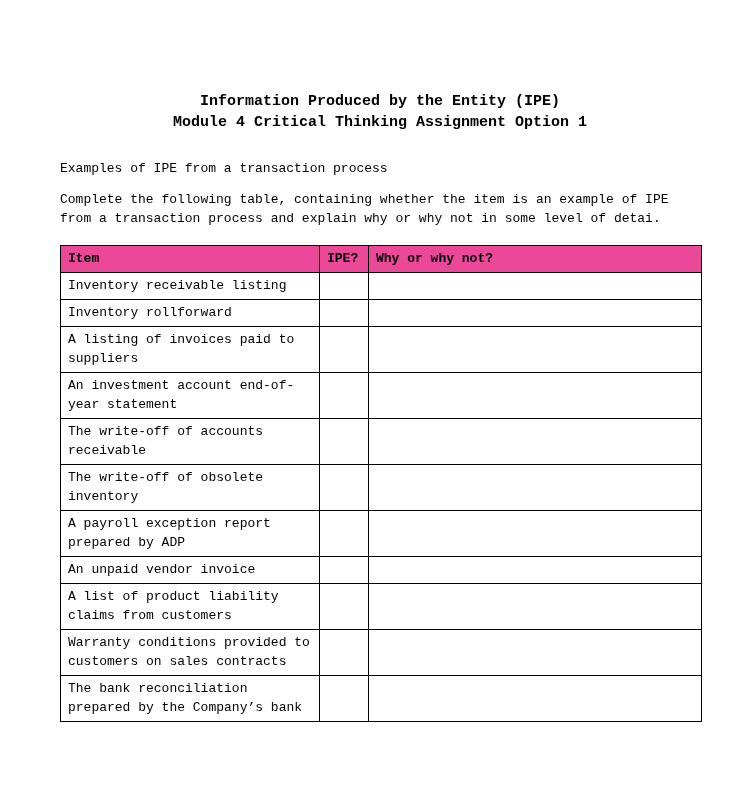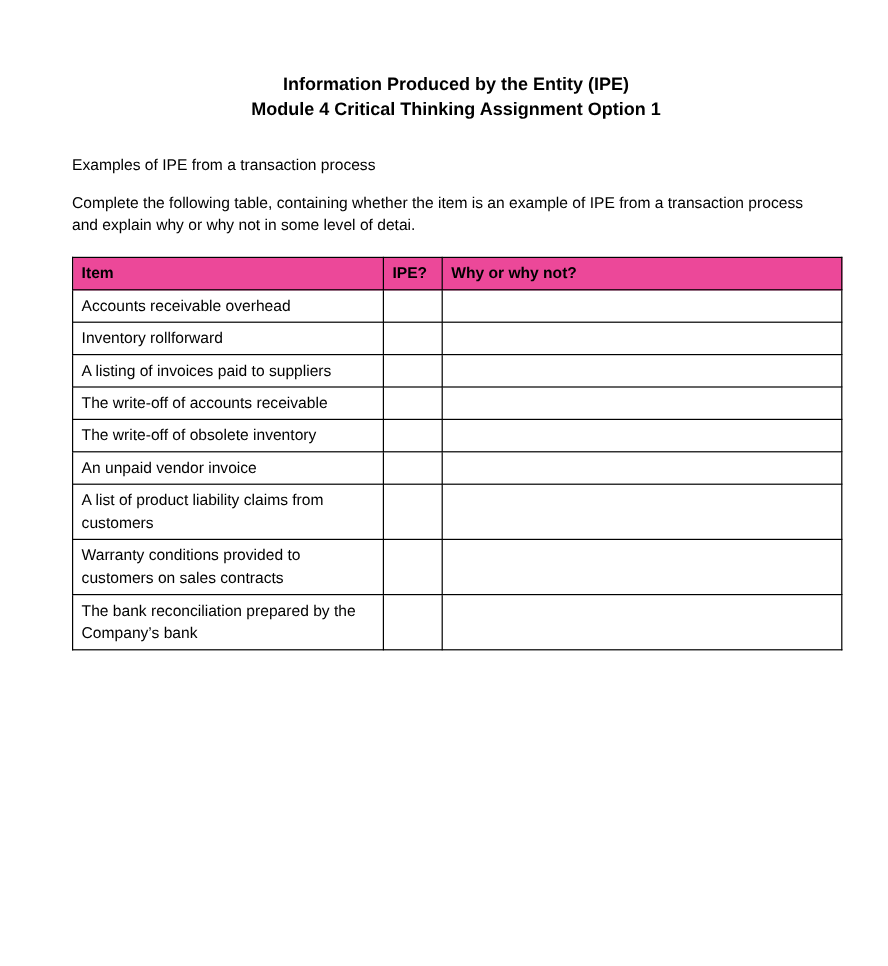--- a/index.html
+++ b/index.html
@@ -5,22 +5,22 @@
   html, body {
     margin: 0;
     padding: 0;
     background: #ffffff;
   }
   .page {
     width: 740px;
     height: 805px;
     background: #ffffff;
     box-sizing: border-box;
-    padding: 60px 40px 0 60px;
-    font-family: Liberation Sans, sans-serif;
+    padding: 91px 40px 0 60px;
+    font-family: Liberation Mono, monospace;
     font-size: 13px;
     color: #000000;
   }
   .doc-title {
     font-size: 15px;
     font-weight: bold;
     text-align: center;
     line-height: 21px;
     margin: 0;
   }
@@ -77,41 +77,51 @@
     <thead>
       <tr>
         <th class="col-item">Item</th>
         <th class="col-ipe">IPE?</th>
         <th class="col-why">Why or why not?</th>
       </tr>
     </thead>
     <tbody>
 
     <tr>
-          <td class="item-cell">Accounts receivable overhead</td>
+          <td class="item-cell">Inventory receivable listing</td>
           <td class="ipe-cell"></td>
           <td class="why-cell"></td>
         </tr>
         <tr>
           <td class="item-cell">Inventory rollforward</td>
           <td class="ipe-cell"></td>
           <td class="why-cell"></td>
         </tr>
         <tr>
           <td class="item-cell">A listing of invoices paid to suppliers</td>
           <td class="ipe-cell"></td>
           <td class="why-cell"></td>
         </tr>
         <tr>
+          <td class="item-cell">An investment account end-of-year statement</td>
+          <td class="ipe-cell"></td>
+          <td class="why-cell"></td>
+        </tr>
+        <tr>
           <td class="item-cell">The write-off of accounts receivable</td>
           <td class="ipe-cell"></td>
           <td class="why-cell"></td>
         </tr>
         <tr>
           <td class="item-cell">The write-off of obsolete inventory</td>
+          <td class="ipe-cell"></td>
+          <td class="why-cell"></td>
+        </tr>
+        <tr>
+          <td class="item-cell">A payroll exception report prepared by ADP</td>
           <td class="ipe-cell"></td>
           <td class="why-cell"></td>
         </tr>
         <tr>
           <td class="item-cell">An unpaid vendor invoice</td>
           <td class="ipe-cell"></td>
           <td class="why-cell"></td>
         </tr>
         <tr>
           <td class="item-cell">A list of product liability claims from customers</td>

